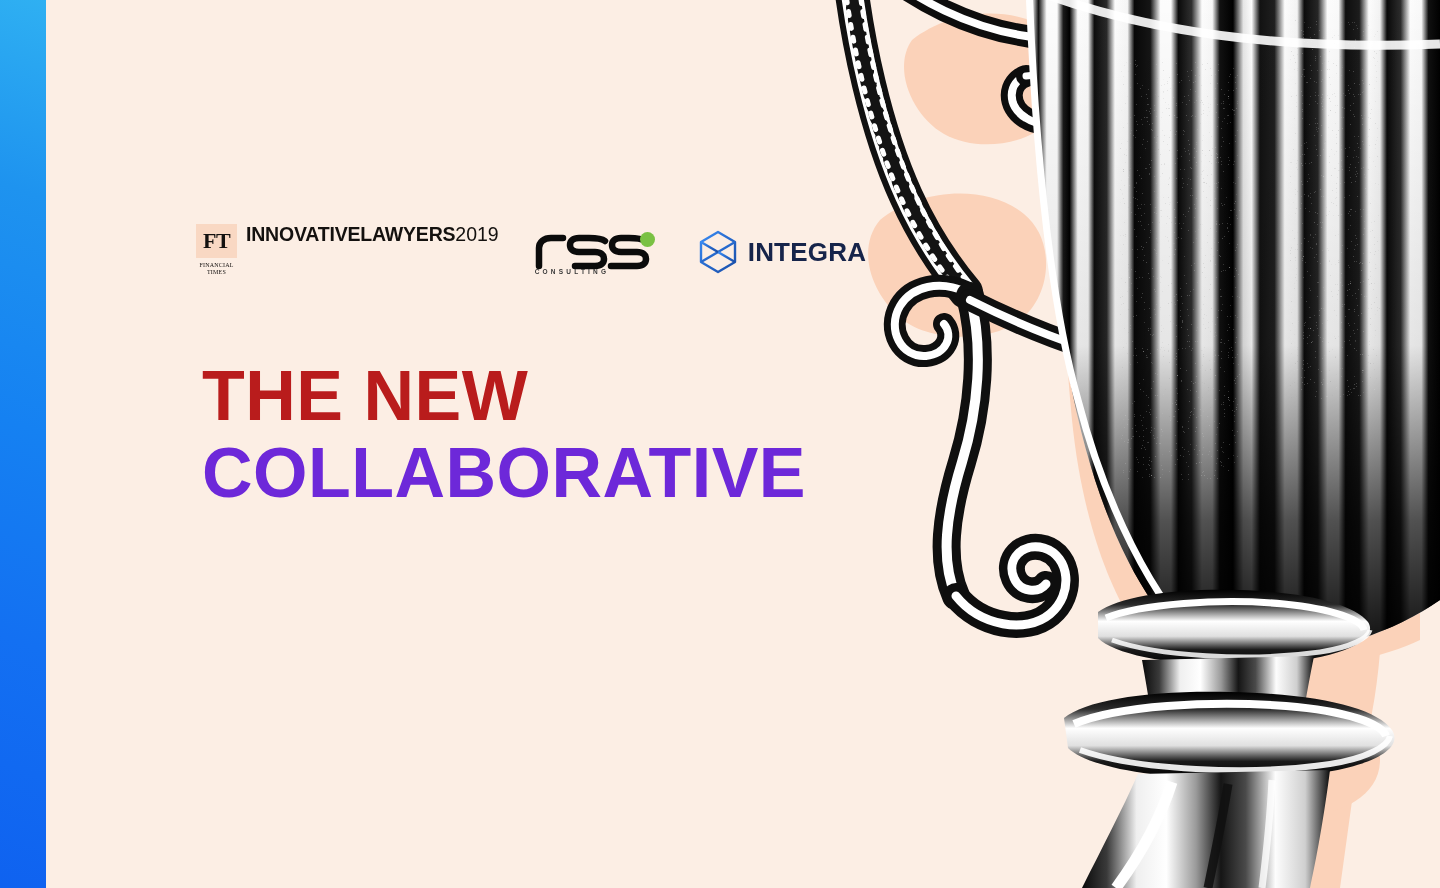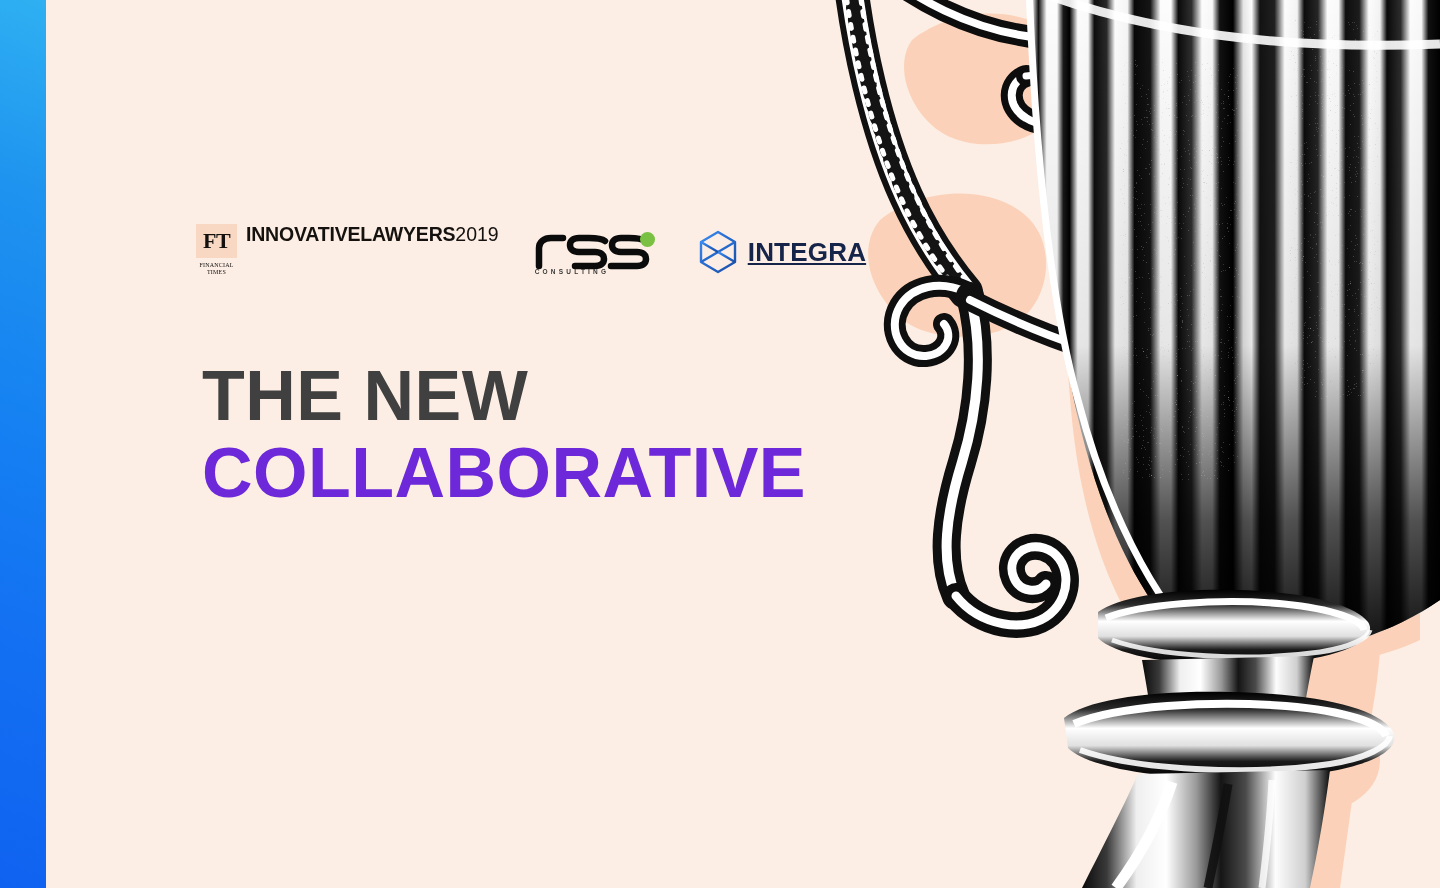--- a/index.html
+++ b/index.html
@@ -151,39 +151,38 @@
     gap: 7px;
     height: 58px;
   }
   .integra-mark { width: 46px; height: 46px; flex: none; }
   .integra-word {
     font-size: 26px;
     font-weight: 800;
     letter-spacing: 0.2px;
     color: #16244A;
     line-height: 1;
-    text-decoration: underline;
   }
 
   
   .headline {
     position: absolute;
     left: 202px;
     top: 358px;
     width: 700px;
   }
   .headline-line {
     font-size: 70px;
     font-weight: 800;
     line-height: 77px;
     letter-spacing: 0.5px;
     color: #6d28d9;
     white-space: nowrap;
   }
-  .headline-line.accent { color: #404040; }
+  .headline-line.accent { color: #b91c1c; }
 
   
   .artwork {
     position: absolute;
     right: 0;
     top: 0;
     width: 620px;
     height: 888px;
     overflow: hidden;
   }

